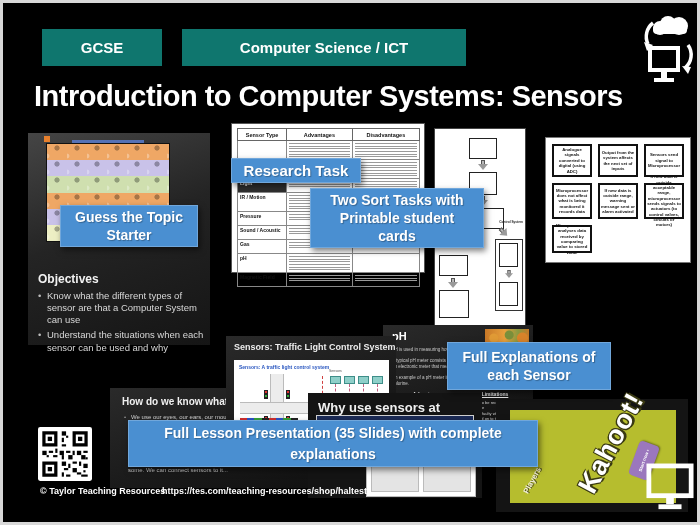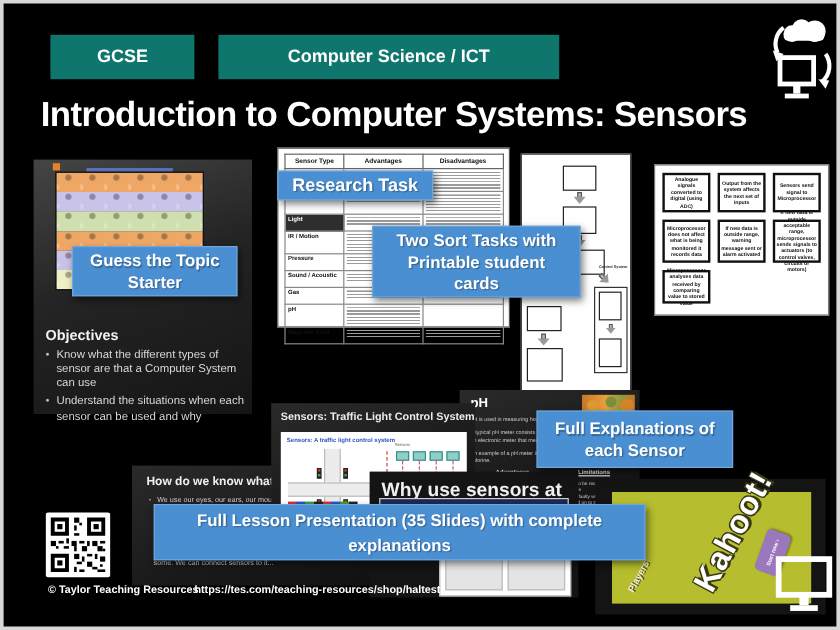--- a/index.html
+++ b/index.html
@@ -14,21 +14,21 @@
   .chip-subject { left:182px; top:29px; width:284px; height:37px; }
   .page-title { position:absolute; left:34px; top:80px; color:#fff; font-size:29px; font-weight:bold;
                 letter-spacing:-0.5px; white-space:nowrap; }
   .icon-topright { position:absolute; left:638px; top:12px; width:56px; height:88px; }
 
   
   .banner { position:absolute; background:#4A8FD1; color:#fff; font-weight:bold; text-align:center;
             display:flex; align-items:center; justify-content:center; line-height:1.3;
             box-shadow:2px 3px 6px rgba(0,0,0,.5); text-shadow:1px 1px 1px rgba(0,0,0,.3);
             border:1px solid rgba(255,255,255,.22); z-index:50; }
-  .bn-research { left:231px; top:142px; width:130px; height:25px; font-size:15px; }
+  .bn-research { left:231px; top:158px; width:130px; height:25px; font-size:15px; }
   .bn-guess    { left:60px;  top:205px; width:138px; height:42px; font-size:14px; padding:0 8px; }
   .bn-sort     { left:310px; top:188px; width:174px; height:60px; font-size:14px; padding:0 10px; }
   .bn-clear    { left:100px; top:334px; width:127px; height:50px; font-size:15px; padding:0 12px; }
   .bn-expl     { left:447px; top:342px; width:164px; height:48px; font-size:14px; padding:0 6px; }
   .bn-lesson   { left:128px; top:420px; width:410px; height:47px; font-size:14px; z-index:60;
                  flex-direction:column; line-height:1.45; }
 
   
   .slide { position:absolute; }
   .dark1 { background:linear-gradient(160deg,#454545 0%,#242424 45%,#151515 100%); }
@@ -112,21 +112,21 @@
 
   
   .how { left:110px; top:388px; width:230px; height:100px; z-index:6; }
   .how-title { position:absolute; left:12px; top:8px; color:#f0f0f0; font-size:10px; font-weight:bold; white-space:nowrap; }
   .how-bullet { position:absolute; left:14px; top:26px; width:212px; color:#cfcfcf; font-size:6px; padding-left:7px; }
   .how-bullet::before { content:"•"; position:absolute; left:0; color:#999; }
   .how-close { position:absolute; left:18px; top:79px; color:#cfcfcf; font-size:6px; }
 
   
   .why { left:308px; top:393px; width:174px; height:105px; background:#141414; z-index:25; }
-  .why-title { position:absolute; left:10px; top:7px; color:#f0f0f0; font-size:16px; font-weight:bold; white-space:nowrap; }
+  .why-title { position:absolute; left:10px; top:7px; color:#f0f0f0; font-size:13px; font-weight:bold; white-space:nowrap; }
   .why-navy { position:absolute; left:8px; top:22px; width:158px; height:14px; background:#1b2a55; border:1px solid #cfcfcf; }
   .why-panel { position:absolute; left:58px; top:60px; width:110px; height:44px; background:#fff; border:1px solid #bbb; }
   .why-cell { position:absolute; top:6px; width:48px; height:32px; background:#e4e4e4; border:1px solid #bbb; }
 
   
   .kahoot { left:496px; top:399px; width:192px; height:113px; background:#141414; z-index:30; }
   .lime { position:absolute; left:14px; top:11px; width:166px; height:93px; background:#B6BD2E; }
   .klogo { position:absolute; left:52px; top:26px; width:90px; color:#fff; font-size:27px; font-weight:bold;
            transform:rotate(-62deg); transform-origin:center;
            text-shadow:2px 2px 0 #3a3a12, -1px -1px 0 #3a3a12, 1px -1px 0 #3a3a12, -1px 1px 0 #3a3a12; letter-spacing:1px; }

